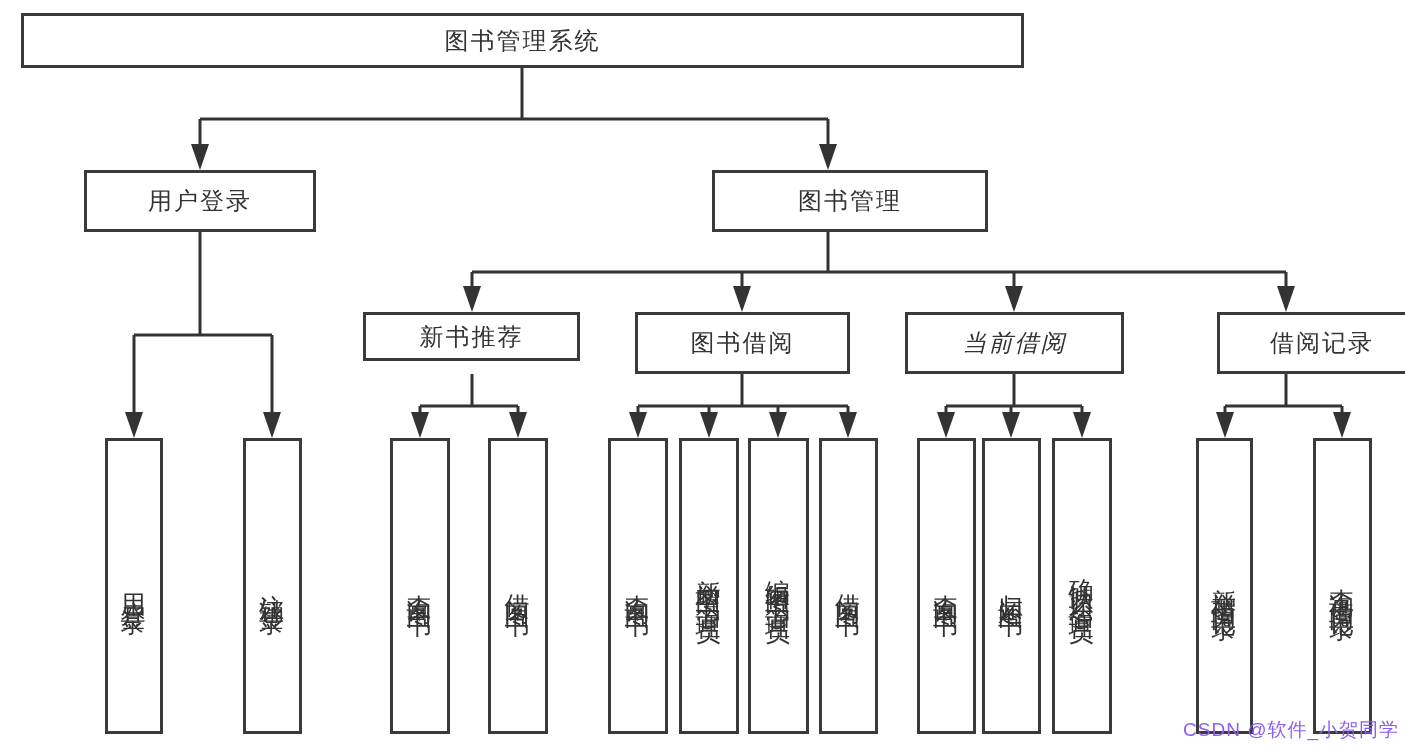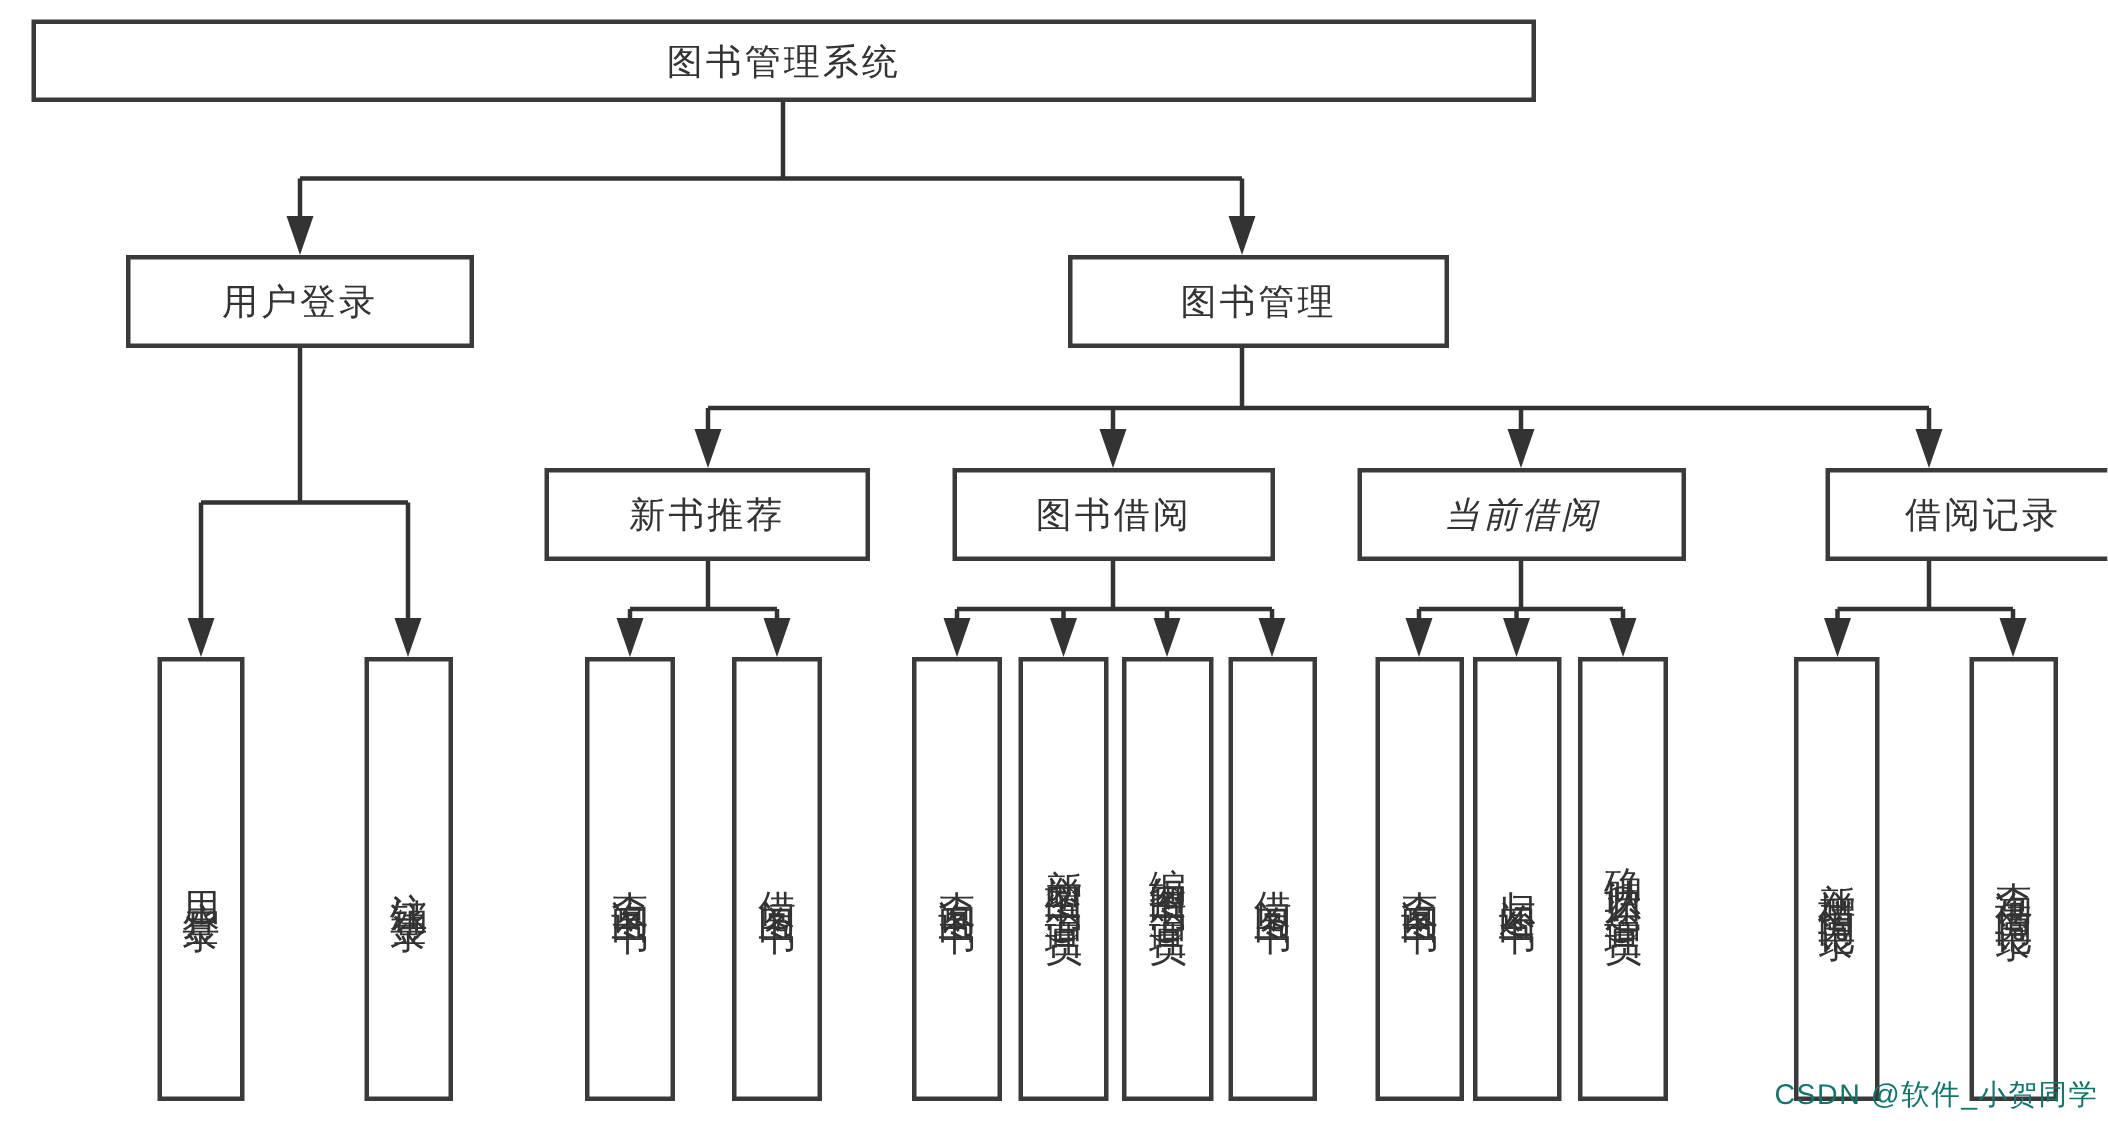--- a/index.html
+++ b/index.html
@@ -15,21 +15,21 @@
     display:flex;align-items:center;justify-content:center;
     font-size:24px;letter-spacing:2px;white-space:nowrap;
   }
   .leaf{
     writing-mode:vertical-rl;text-orientation:mixed;
     font-size:25px;letter-spacing:6px;white-space:normal;
     top:438px;height:296px;
   }
   .watermark{
     position:absolute;right:6px;bottom:4px;
-    font-size:19px;letter-spacing:1px;color:#0f766e;z-index:5;
+    font-size:19px;letter-spacing:1px;color:#8b5cf6;z-index:5;
   }
 </style>
 </head>
 <body>
 
 <div class="canvas">
 
   <svg class="connectors" width="1405" height="747" viewBox="0 0 1405 747">
 
     <g>
@@ -102,23 +102,23 @@
       <path d="M1225 406 V422"></path>
         <polygon points="1216,412 1234,412 1225,438"></polygon>
       <path d="M1342 406 V422"></path>
         <polygon points="1333,412 1351,412 1342,438"></polygon>
     </g>
   </svg>
 
   <div class="node" style="left:21px;top:13px;width:1003px;height:55px;">图书管理系统</div>
 
   <div class="node" style="left:84px;top:170px;width:232px;height:62px;">用户登录</div>
-  <div class="node" style="left:712px;top:170px;width:254px;height:62px;">图书管理</div>
+  <div class="node" style="left:712px;top:170px;width:276px;height:62px;">图书管理</div>
 
-  <div class="node" style="left:363px;top:312px;width:217px;height:62px;">新书推荐</div>
+  <div class="node" style="left:363px;top:312px;width:217px;height:49px;">新书推荐</div>
   <div class="node" style="left:635px;top:312px;width:215px;height:62px;">图书借阅</div>
   <div class="node" style="left:905px;top:312px;width:219px;height:62px;font-style:italic;">当前借阅</div>
   <div class="node" style="left:1217px;top:312px;width:210px;height:62px;">借阅记录</div>
 
   <div class="node leaf" style="left:105px;width:58px;">用户登录</div>
   <div class="node leaf" style="left:243px;width:59px;">注销登录</div>
 
   <div class="node leaf" style="left:390px;width:60px;">查询图书</div>
   <div class="node leaf" style="left:488px;width:60px;">借阅图书</div>
 

